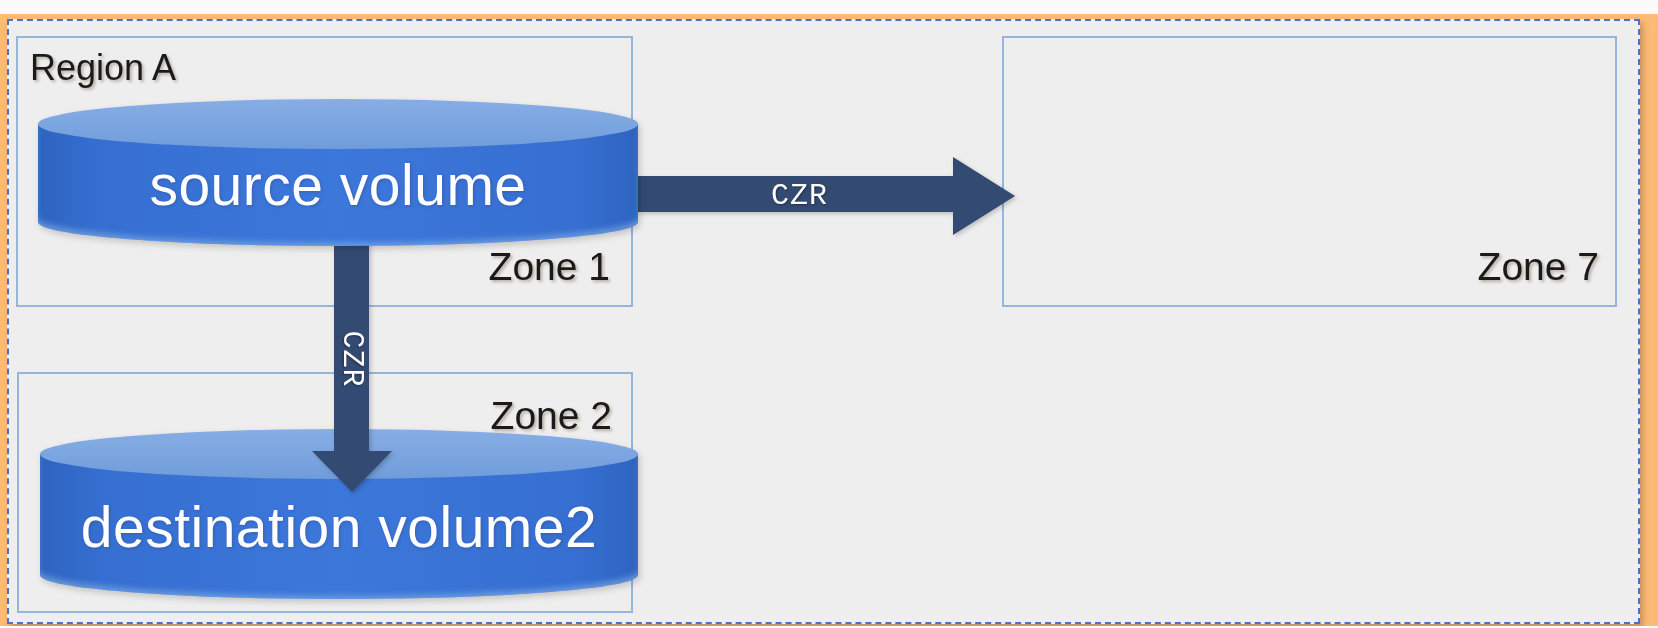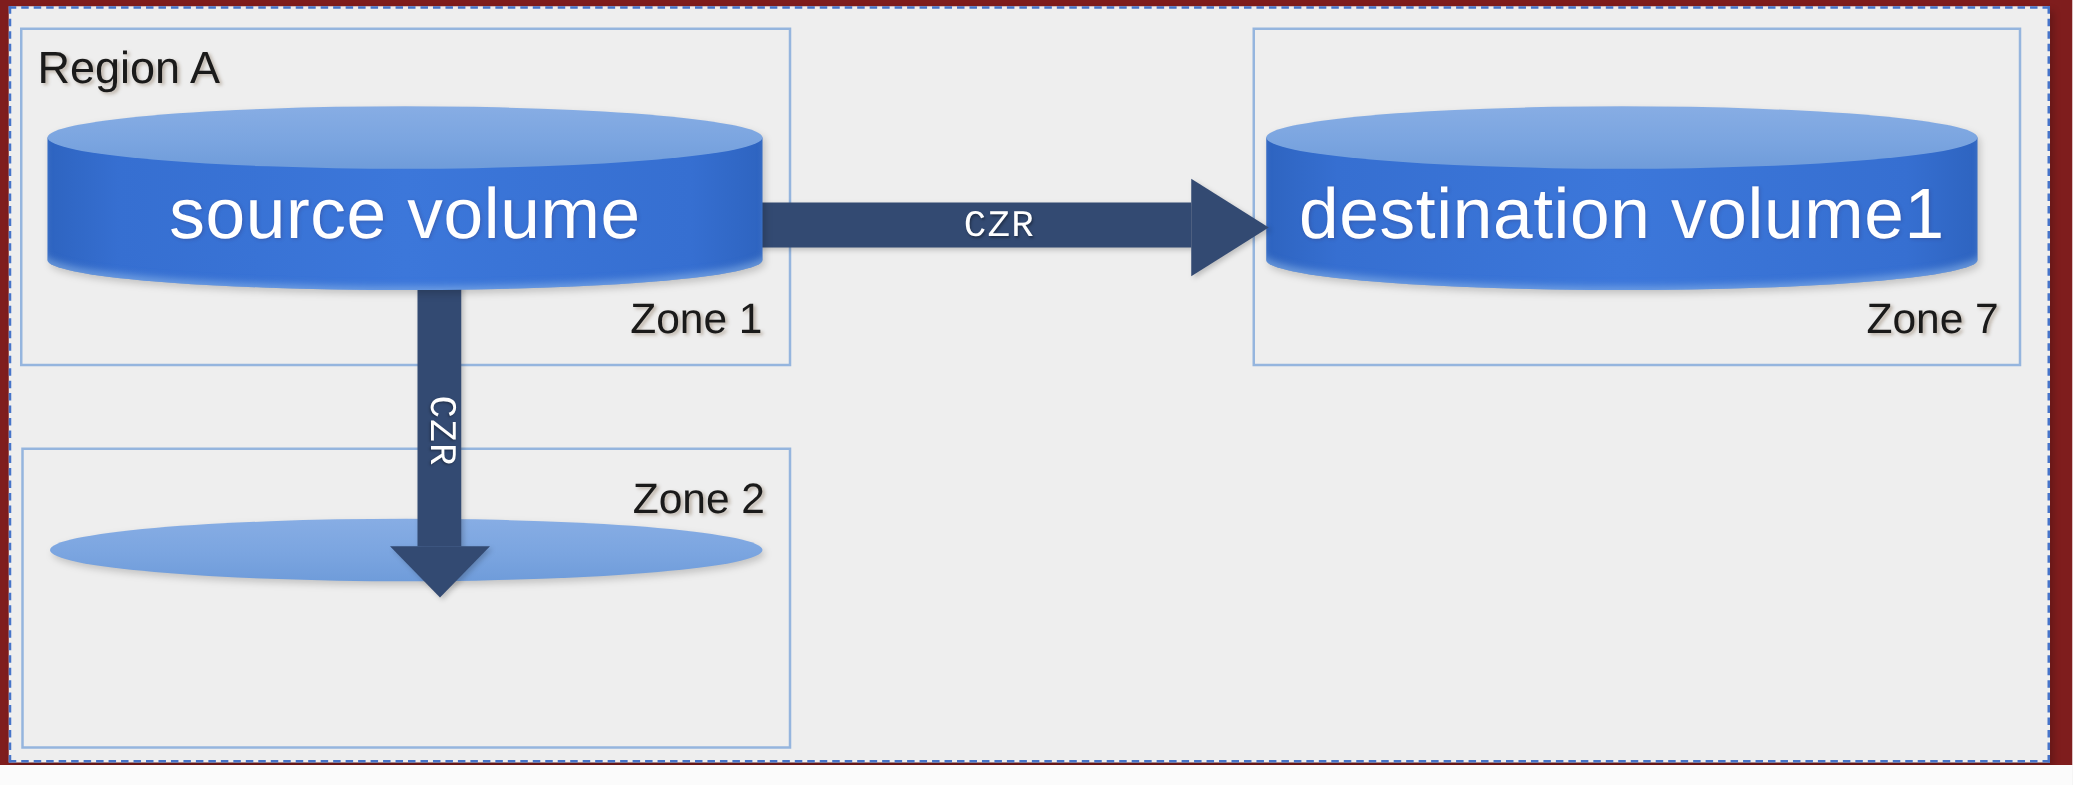--- a/index.html
+++ b/index.html
@@ -1,37 +1,37 @@
 <!DOCTYPE html>
 <html><head>
 <meta charset="utf-8">
 <style>
   html,body{margin:0;padding:0;background:#fbfbfb;font-family:"Liberation Sans","DejaVu Sans",sans-serif;}
-  .canvas{position:relative;width:1658px;height:612px;background:#7f1d1d;overflow:hidden;}
+  .canvas{position:relative;width:1658px;height:612px;background:#fdba74;overflow:hidden;margin-top:14px;}
 
   
   .region{position:absolute;left:7px;top:5px;width:1629px;height:601px;
     background:#EEEEEE;border:2px dashed #4674C9;box-sizing:content-box;
     box-shadow:3px 4px 6px rgba(0,0,0,0.22);}
 
   
   .zone{position:absolute;border:2px solid #95B5DE;box-sizing:border-box;z-index:1;}
   .zone1{left:7px;top:15px;width:617px;height:271px;}
   .zone2{left:993px;top:15px;width:615px;height:271px;}
   .zone3{left:8px;top:351px;width:616px;height:241px;}
 
   .dark-label{color:#1a1a1a;text-shadow:2px 2px 3px rgba(90,60,30,0.35);white-space:nowrap;}
   .region-label{position:absolute;left:21px;top:26px;font-size:36px;z-index:5;}
-  .zone-label{position:absolute;font-size:34px;}
+  .zone-label{position:absolute;font-size:39px;}
   .zl-z1{right:21px;bottom:16px;}
   .zl-z2{right:16px;bottom:16px;}
   .zl-z3{right:19px;top:20px;}
 
   
-  .cylinder{position:absolute;filter:drop-shadow(2px 3px 3px rgba(0,0,0,0.18));}
+  .cylinder{position:absolute;filter:drop-shadow(2px 3px 3px rgba(0,0,0,0.18));padding-left:28px;}
   .cyl-source{left:29px;top:78px;width:572px;height:147px;z-index:4;}
   .cyl-dest1{left:1004px;top:78px;width:569px;height:147px;z-index:2;}
   .cyl-dest2{left:31px;top:408px;width:570px;height:170px;z-index:2;}
   .cyl-body{position:absolute;left:0;right:0;top:25px;bottom:0;
     background:linear-gradient(to right,#2e64c0 0%,#366FD1 10%,#3c77da 50%,#366FD1 90%,#2e64c0 100%);
     border-radius:0 0 50% 50% / 0 0 24px 24px;
     box-shadow:inset 0 -5px 6px -2px rgba(150,190,235,0.55);
     display:flex;align-items:center;justify-content:center;}
   .cyl-top{position:absolute;left:0;right:0;top:0;height:50px;border-radius:50%;
     background:linear-gradient(180deg,#87ADE4 0%,#7BA5E0 55%,#6f9cda 100%);z-index:2;}
@@ -85,25 +85,22 @@
       <span class="arrow-label">CZR</span>
     </div>
 
     <div class="cylinder cyl-source">
       <div class="cyl-body">
         <span class="cyl-label">source volume</span>
       </div>
       <div class="cyl-top"></div>
     </div>
 
-    <div class="cylinder cyl-dest1">
-      <div class="cyl-body">
-        <span class="cyl-label">destination volume1</span>
-      </div>
-      <div class="cyl-top"></div>
-    </div>
 
     <div class="cylinder cyl-dest2">
+      <div class="cyl-body">
+        <span class="cyl-label">destination volume2</span>
+      </div>
       <div class="cyl-top"></div>
     </div>
 
   </div>
 </div>
 
 </body></html>

